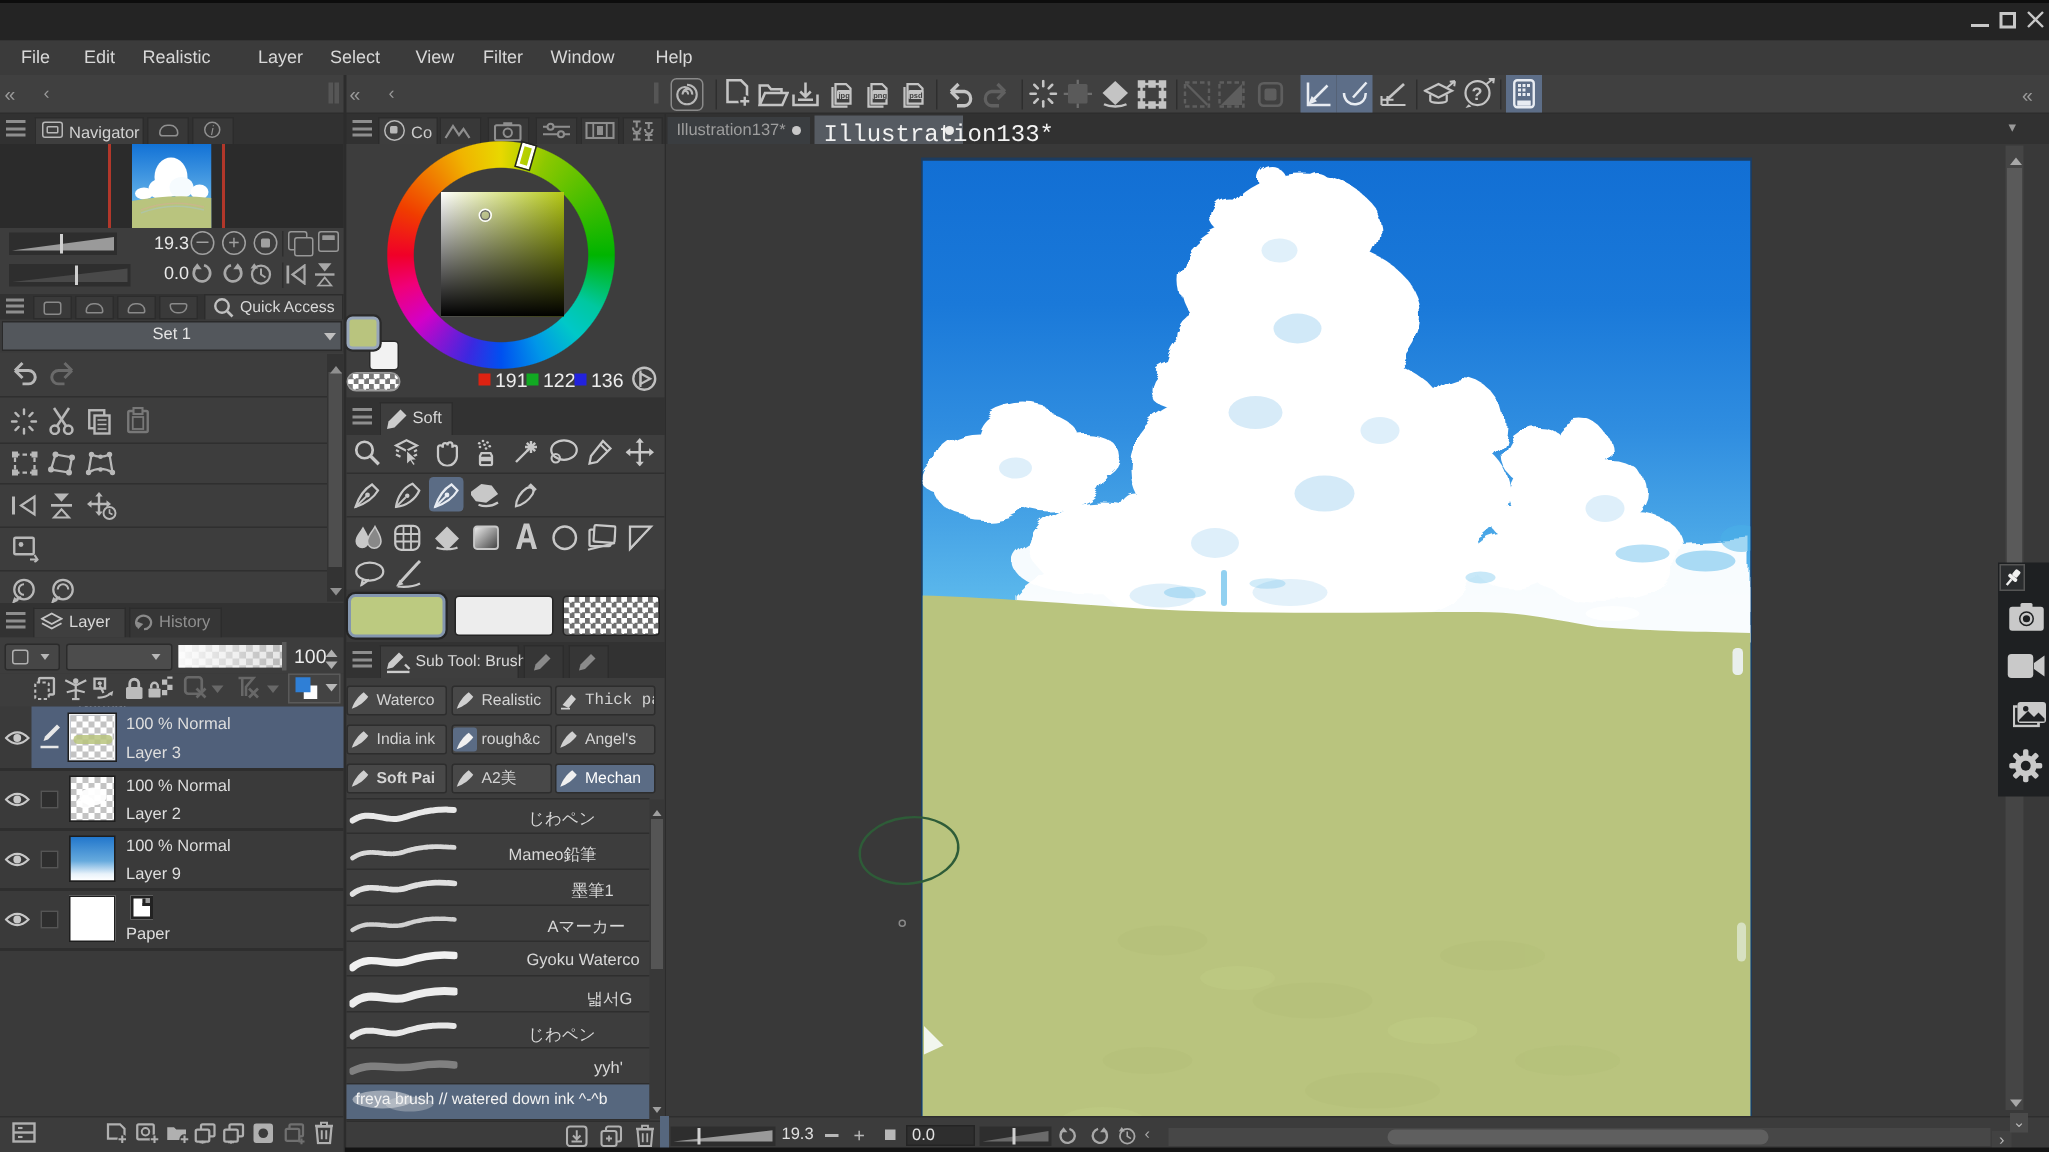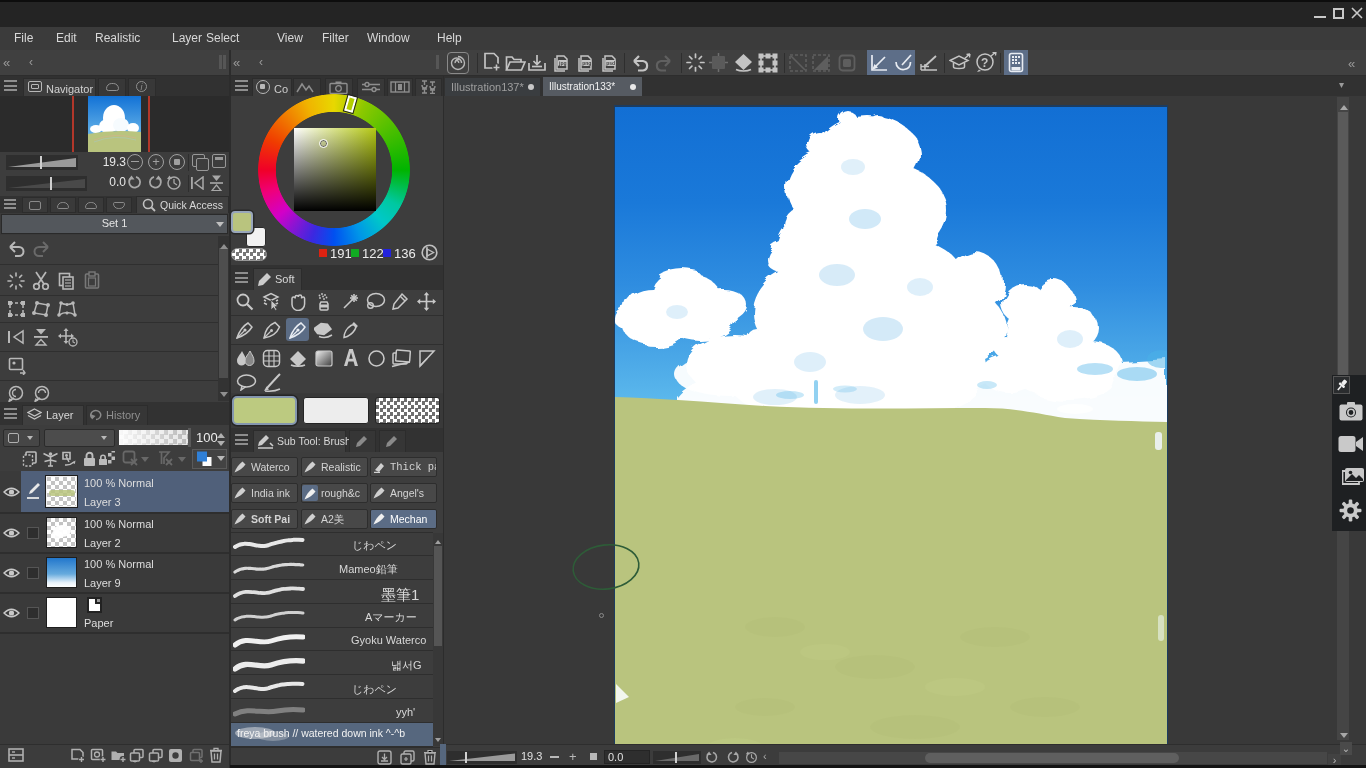--- a/index.html
+++ b/index.html
@@ -23,21 +23,21 @@
 <div class="abs" style="left:1333px;top:8px;width:11px;height:11px;border:2px solid #c8c8c8;"></div>
 <svg class="abs" style="left:1351px;top:7px;" width="12" height="12" viewBox="0 0 12 12">
       <path d="M1,1 L11,11 M11,1 L1,11" stroke="#c8c8c8" stroke-width="1.6"></path>
     </svg>
 
 <div class="abs" style="left:0;top:27px;width:1366px;height:23px;background:#3b3b3b;"></div>
 <div class="abs txt" style="top:31px;left:14px;color:#d8d8d8;">File</div>
 <div class="abs txt" style="top:31px;left:56px;color:#d8d8d8;">Edit</div>
 <div class="abs txt" style="top:31px;left:95px;color:#d8d8d8;">Realistic</div>
 <div class="abs txt" style="top:31px;left:172px;color:#d8d8d8;">Layer</div>
-<div class="abs txt" style="top:31px;left:206px;color:#d8d8d8;">Select</div>
+<div class="abs txt" style="top:31px;left:220px;color:#d8d8d8;">Select</div>
 <div class="abs txt" style="top:31px;left:277px;color:#d8d8d8;">View</div>
 <div class="abs txt" style="top:31px;left:322px;color:#d8d8d8;">Filter</div>
 <div class="abs txt" style="top:31px;left:367px;color:#d8d8d8;">Window</div>
 <div class="abs txt" style="top:31px;left:437px;color:#d8d8d8;">Help</div>
 
 <div class="abs" style="left:0;top:50px;width:1366px;height:26px;background:#404040;border-bottom:1px solid #2d2d2d;"></div>
 <div id="toolbar-icons">
 <div class="abs" style="left:447px;top:52px;width:22px;height:22px;border:1.5px solid #8a8a8a;border-radius:4px;"></div>
 <svg class="abs" style="left:450px;top:55px;" width="16" height="16" viewBox="0 0 16 16">
         <path d="M8,1.5 A6.5,6.5 0 1 1 1.5,8 A5,5 0 1 1 11.5,8 A3.2,3.2 0 1 0 5.2,8 A1.8,1.8 0 1 1 8.6,8" fill="none" stroke="#b8b8b8" stroke-width="1.4"></path>
@@ -933,21 +933,21 @@
           <path d="M2,12 C14,4 24,14 36,10 C48,6 58,4 70,5" stroke="#e8e8e8" stroke-width="4" fill="none" stroke-linecap="round" stroke-dasharray="4 1"></path>
         </svg>
 <div class="abs bname" style="left:0;right:auto;top:0;left:352px;top:538px;font-size:11px;color:#d8d8d8;">じわペン</div>
 <svg class="abs" style="left:233px;top:559px;" width="72" height="18">
           <path d="M2,13 C14,5 24,13 36,9 C48,5 58,5 70,6" stroke="#d8d8d8" stroke-width="3.2" fill="none" stroke-linecap="round" stroke-dasharray="2.5 1"></path>
         </svg>
 <div class="abs" style="left:339px;top:562px;font-size:11px;color:#d8d8d8;white-space:nowrap;">Mameo鉛筆</div>
 <svg class="abs" style="left:233px;top:583px;" width="72" height="18">
           <path d="M2,13 C14,4 26,13 38,9 C50,5 60,5 70,6" stroke="#e0e0e0" stroke-width="3.8" fill="none" stroke-linecap="round" stroke-dasharray="5 1.5"></path>
         </svg>
-<div class="abs" style="left:381px;top:586px;font-size:15px;color:#d8d8d8;white-space:nowrap;">墨筆1</div>
+<div class="abs" style="left:381px;top:586px;font-size:11px;color:#d8d8d8;white-space:nowrap;">墨筆1</div>
 <svg class="abs" style="left:233px;top:607px;" width="72" height="18">
           <path d="M2,13 C14,5 26,13 38,9 C50,5 60,5 70,6" stroke="#d0d0d0" stroke-width="3" fill="none" stroke-linecap="round" stroke-dasharray="3 1"></path>
         </svg>
 <div class="abs" style="left:365px;top:610px;font-size:11px;color:#d8d8d8;white-space:nowrap;">Aマーカー</div>
 <svg class="abs" style="left:233px;top:630px;" width="72" height="20">
           <path d="M2,15 C14,5 26,15 38,11 C50,7 60,6 70,7" stroke="#f0f0f0" stroke-width="5" fill="none" stroke-linecap="round"></path>
         </svg>
 <div class="abs" style="left:351px;top:634px;font-size:11px;color:#d8d8d8;white-space:nowrap;">Gyoku Waterco</div>
 <svg class="abs" style="left:233px;top:654px;" width="72" height="20">
           <path d="M2,15 C14,5 26,15 38,11 C50,7 60,6 70,7" stroke="#ececec" stroke-width="5.4" fill="none" stroke-linecap="round"></path>
@@ -991,21 +991,21 @@
       </svg>
 </div>
 
 <div id="canvasarea">
 
 <div class="abs" style="left:444px;top:76px;width:922px;height:20px;background:#313131;"></div>
 <div class="abs" style="left:445px;top:78px;width:95px;height:18px;background:#3a3d40;"></div>
 <div class="abs txt" style="left:451px;top:81px;font-size:11px;color:#9e9e9e;">Illustration137*</div>
 <div class="abs" style="left:528px;top:84px;width:6px;height:6px;border-radius:50%;background:#c8c8c8;"></div>
 <div class="abs" style="left:543px;top:77px;width:99px;height:19px;background:#565b62;"></div>
-<div class="abs txt" style="left:549px;top:81px;font-size:10px;color:#f2f2f2;">Illustration133*</div>
+<div class="abs txt" style="left:549px;top:81px;font-size:16px;color:#f2f2f2;font-family:Liberation Mono, monospace;">Illustration133*</div>
 <div class="abs" style="left:630px;top:84px;width:6px;height:6px;border-radius:50%;background:#e8e8e8;"></div>
 <div class="abs txt" style="left:1339px;top:79px;color:#9a9a9a;font-size:10px;">▾</div>
 
 <div class="abs" style="left:444px;top:96px;width:922px;height:648px;background:#393939;"></div>
 
 <div class="abs" style="left:614px;top:105px;width:554px;height:640px;background:#1c3c60;"></div>
 <div class="abs" style="left:615px;top:107px;width:552px;height:637px;">
 <svg width="552" height="637" viewBox="0 0 552 637">
 <defs>
 <filter id="rough" x="-15%" y="-15%" width="130%" height="130%">

